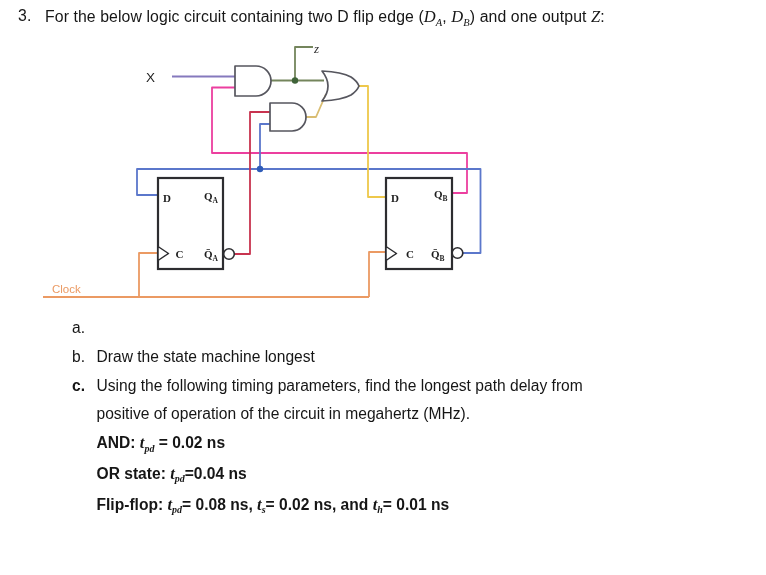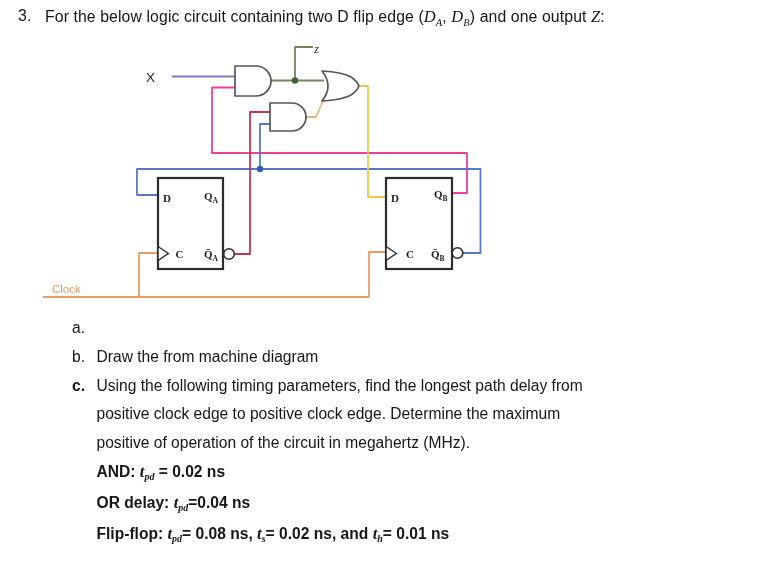--- a/index.html
+++ b/index.html
@@ -86,30 +86,29 @@
   </svg>
 
   <div class="qa-block">
 
     <div class="row">
       <span class="qa-label">a.</span>
     </div>
 
     <div class="row">
       <span class="qa-label">b.</span>
-      <span>Draw the from machine diagram</span>
+      <span>Draw the state machine longest</span>
     </div>
 
     <div class="row">
       <span class="qa-label bold">c.</span>
       <span>Using the following timing parameters, find the longest path delay from</span>
     </div>
-    <div class="cont">positive clock edge to positive clock edge. Determine the maximum</div>
     <div class="cont">positive of operation of the circuit in megahertz (MHz).</div>
 
     <div class="param"><span>AND: </span><span class="pt">t</span><span class="psub">pd</span><span> = 0.02 ns</span></div>
 
-    <div class="param"><span>OR delay: </span><span class="pt">t</span><span class="psub">pd</span><span>=0.04 ns</span></div>
+    <div class="param"><span>OR state: </span><span class="pt">t</span><span class="psub">pd</span><span>=0.04 ns</span></div>
 
     <div class="param"><span>Flip-flop: </span><span class="pt">t</span><span class="psub">pd</span><span>= 0.08 ns, </span><span class="pt">t</span><span class="psub">s</span><span>= 0.02 ns, and </span><span class="pt">t</span><span class="psub">h</span><span>= 0.01 ns</span></div>
 
   </div>
 </div>
 
 </body></html>

